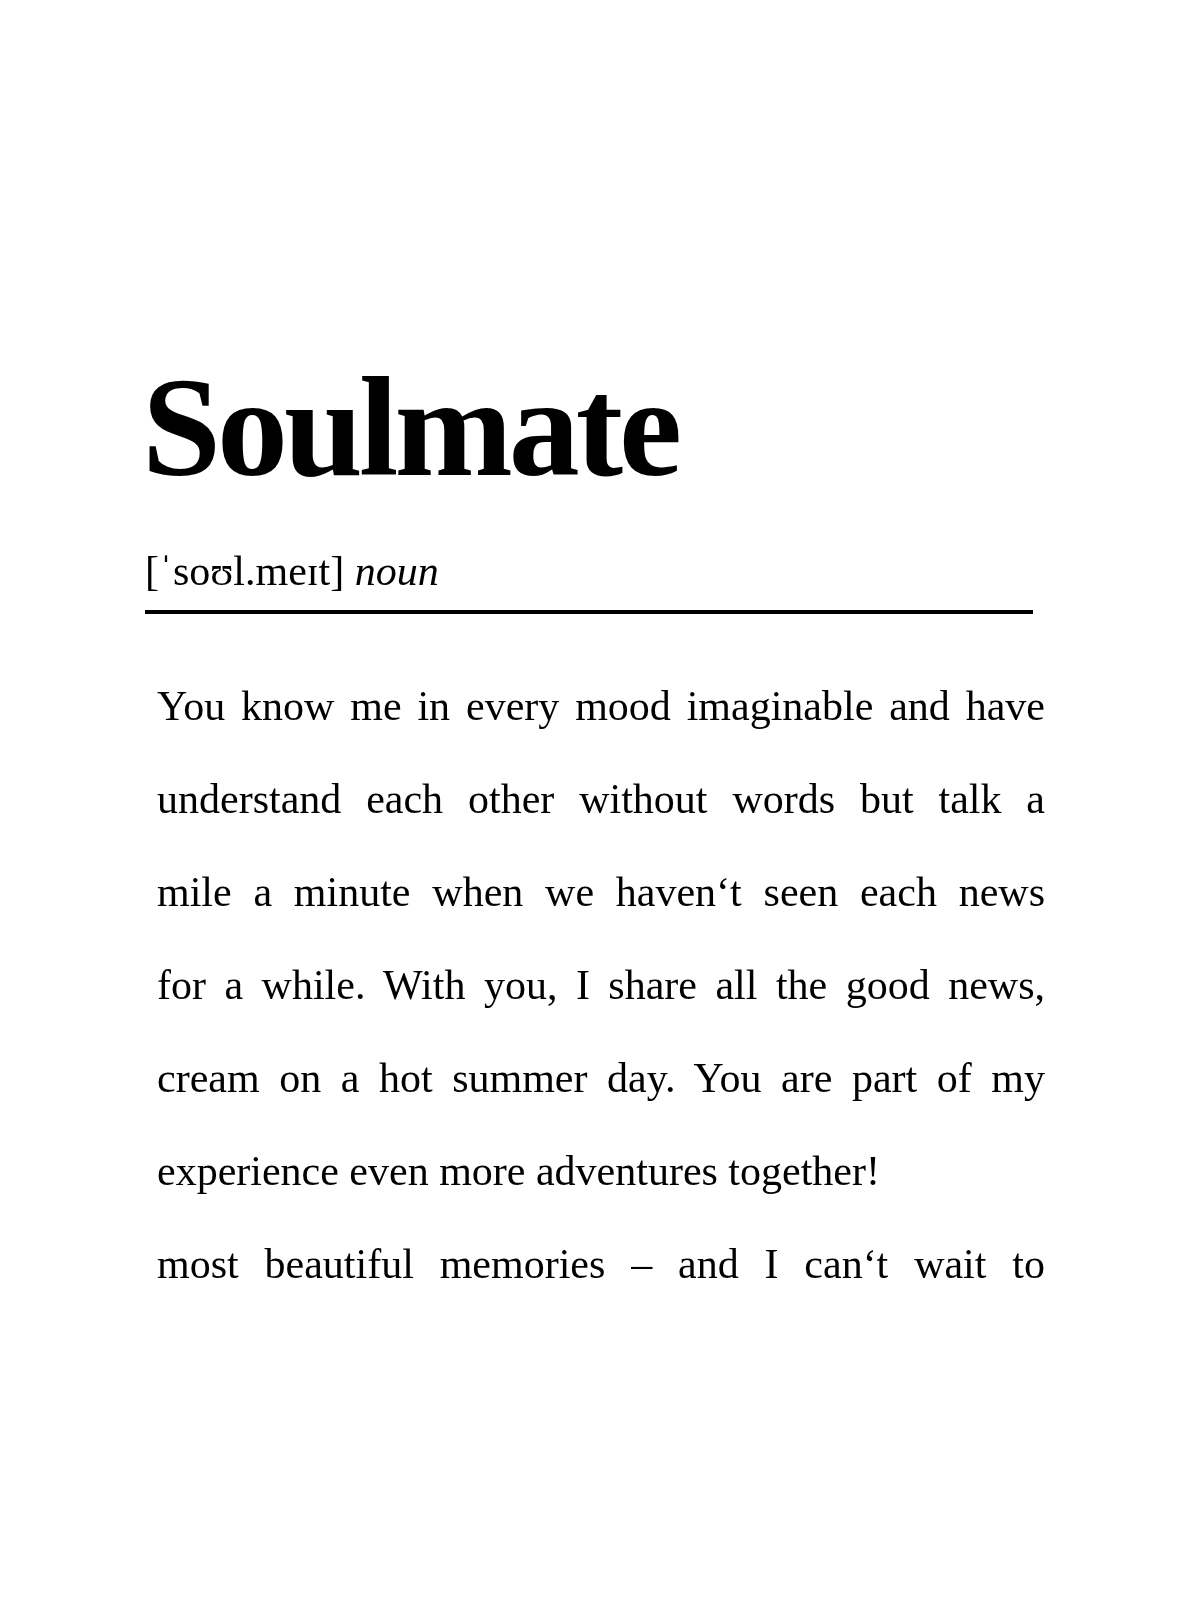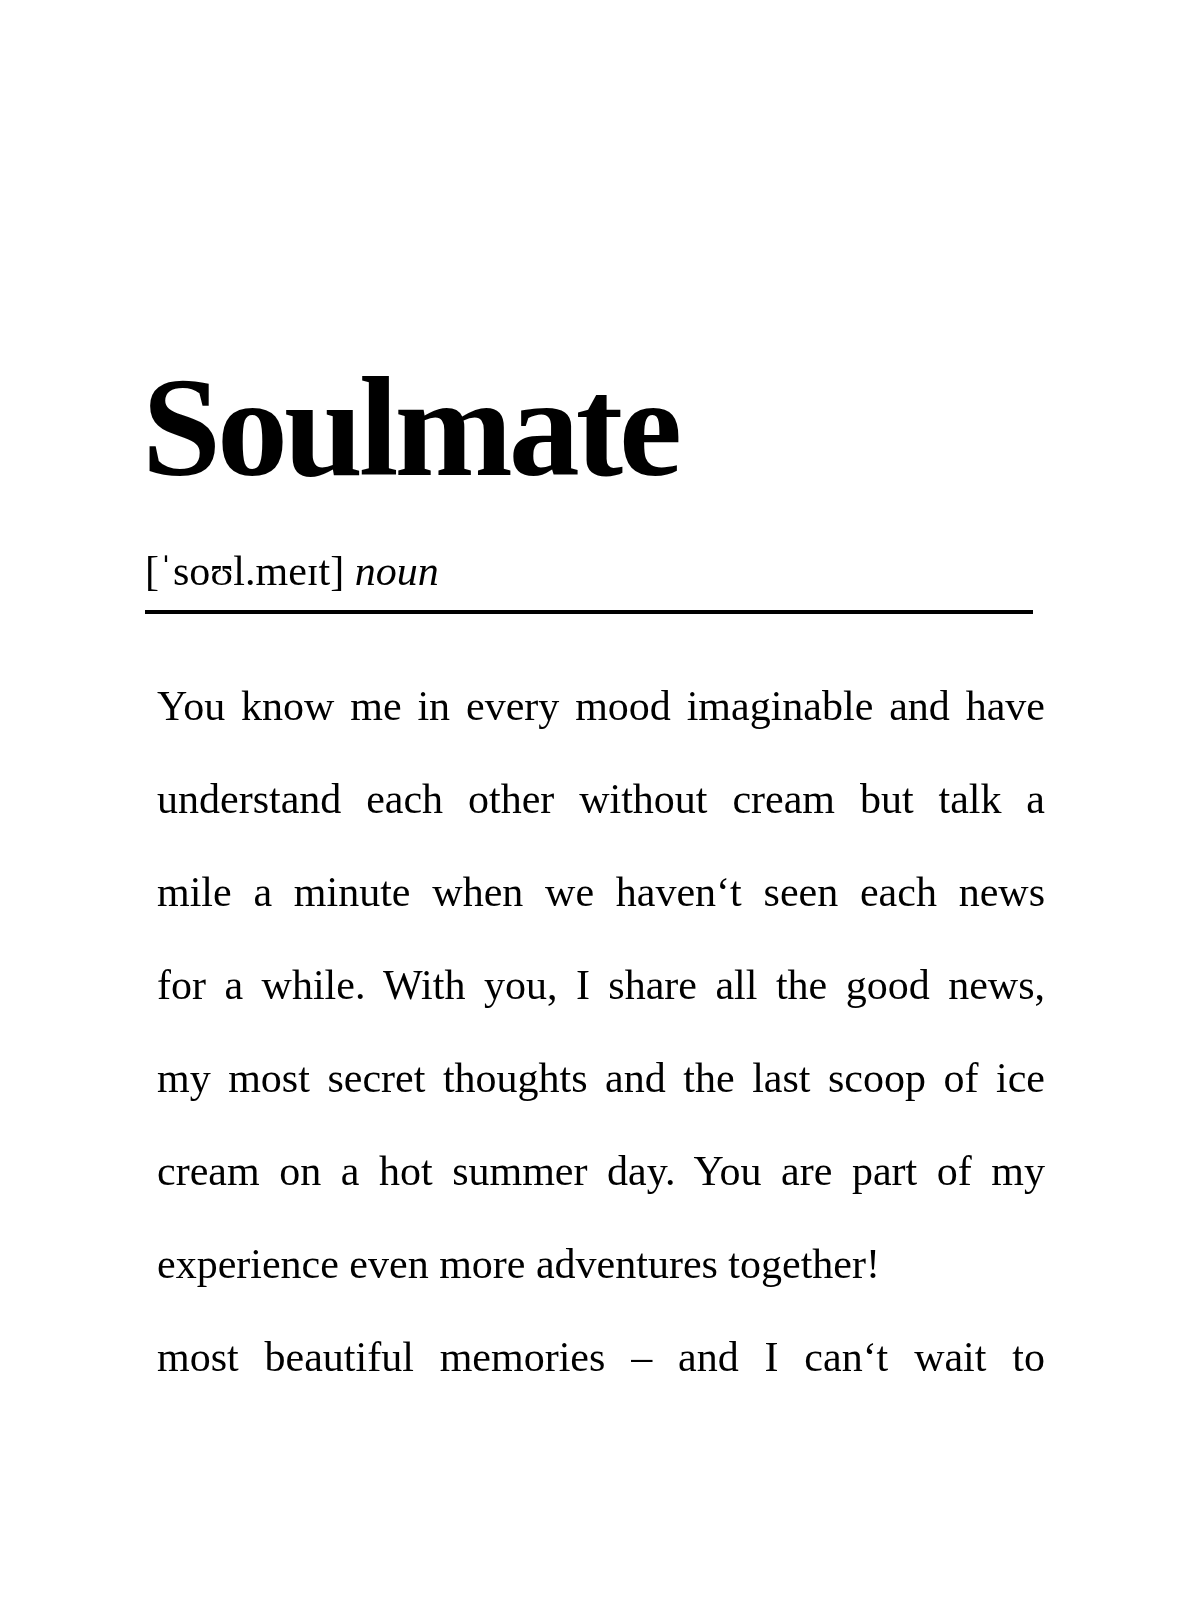--- a/index.html
+++ b/index.html
@@ -81,21 +81,20 @@
 
   <div class="pron-line">
     <span>[ˈsoʊl.meɪt]</span>
     <span class="pos">noun</span>
   </div>
 
   <div class="rule"></div>
 
   <div class="body-text">
     <span class="line">You know me in every mood imaginable and have</span>
-    <span class="line">understand each other without cream but talk a</span>
+    <span class="line">understand each other without words but talk a</span>
     <span class="line">mile a minute when we haven‘t seen each news</span>
     <span class="line">for a while. With you, I share all the good news,</span>
-    <span class="line">my most secret thoughts and the last scoop of ice</span>
     <span class="line">cream on a hot summer day. You are part of my</span>
     <span class="line last">experience even more adventures together!</span>
     <span class="line">most beautiful memories – and I can‘t wait to</span>
   </div>
 </div>
 
 </body></html>

